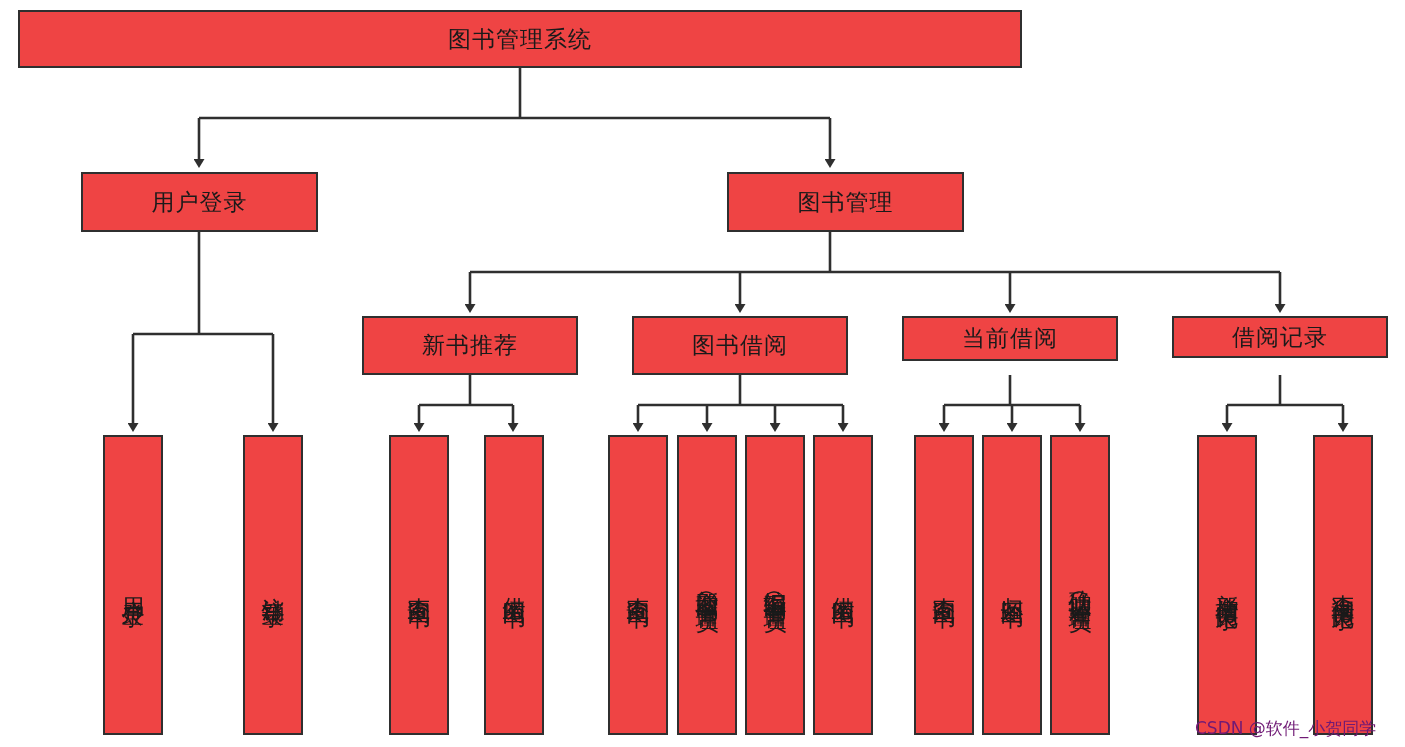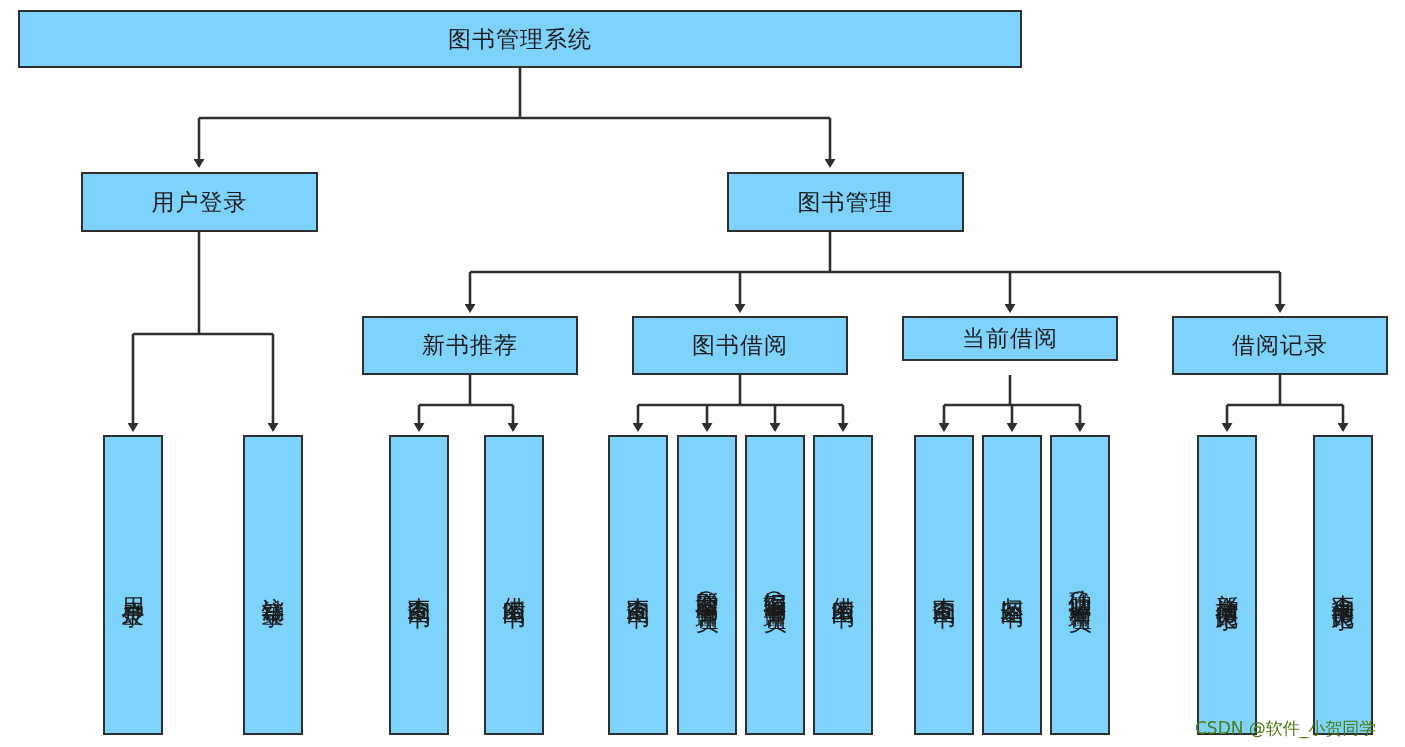--- a/index.html
+++ b/index.html
@@ -21,21 +21,21 @@
     position: absolute;
     left: 0;
     top: 0;
     width: 1405px;
     height: 747px;
   }
   .node {
     position: absolute;
     box-sizing: border-box;
     border: 2px solid #2f2f2f;
-    background: #7dd3fc;
+    background: #ef4444;
     display: flex;
     align-items: center;
     justify-content: center;
     color: #1a1a1a;
   }
   .node.horiz {
     font-size: 23px;
     letter-spacing: 1px;
   }
   .node.vert {
@@ -47,21 +47,21 @@
     line-height: 1.0;
   }
   .node.vert .vtext {
     writing-mode: vertical-rl;
     text-orientation: upright;
     white-space: nowrap;
   }
   .watermark {
     position: absolute;
     font-size: 17px;
-    color: #4d7c0f;
+    color: #701a75;
     white-space: nowrap;
     pointer-events: none;
   }
 </style>
 </head>
 <body>
 
 <div id="canvas">
 
   <svg id="edges" viewBox="0 0 1405 747" xmlns="http://www.w3.org/2000/svg">
@@ -127,21 +127,21 @@
 
   <div class="node horiz" style="left:362px; top:316px; width:216px; height:59px;">
     <span>新书推荐</span>
   </div>
   <div class="node horiz" style="left:632px; top:316px; width:216px; height:59px;">
     <span>图书借阅</span>
   </div>
   <div class="node horiz" style="left:902px; top:316px; width:216px; height:45px;">
     <span>当前借阅</span>
   </div>
-  <div class="node horiz" style="left:1172px; top:316px; width:216px; height:59px;">
+  <div class="node horiz" style="left:1172px; top:316px; width:216px; height:42px;">
     <span>借阅记录</span>
   </div>
 
   <div class="node vert" style="left:103px; top:435px; width:60px; height:300px;">
     <span class="vtext">用户登录</span>
   </div>
   <div class="node vert" style="left:243px; top:435px; width:60px; height:300px;">
     <span class="vtext">注销登录</span>
   </div>
 

